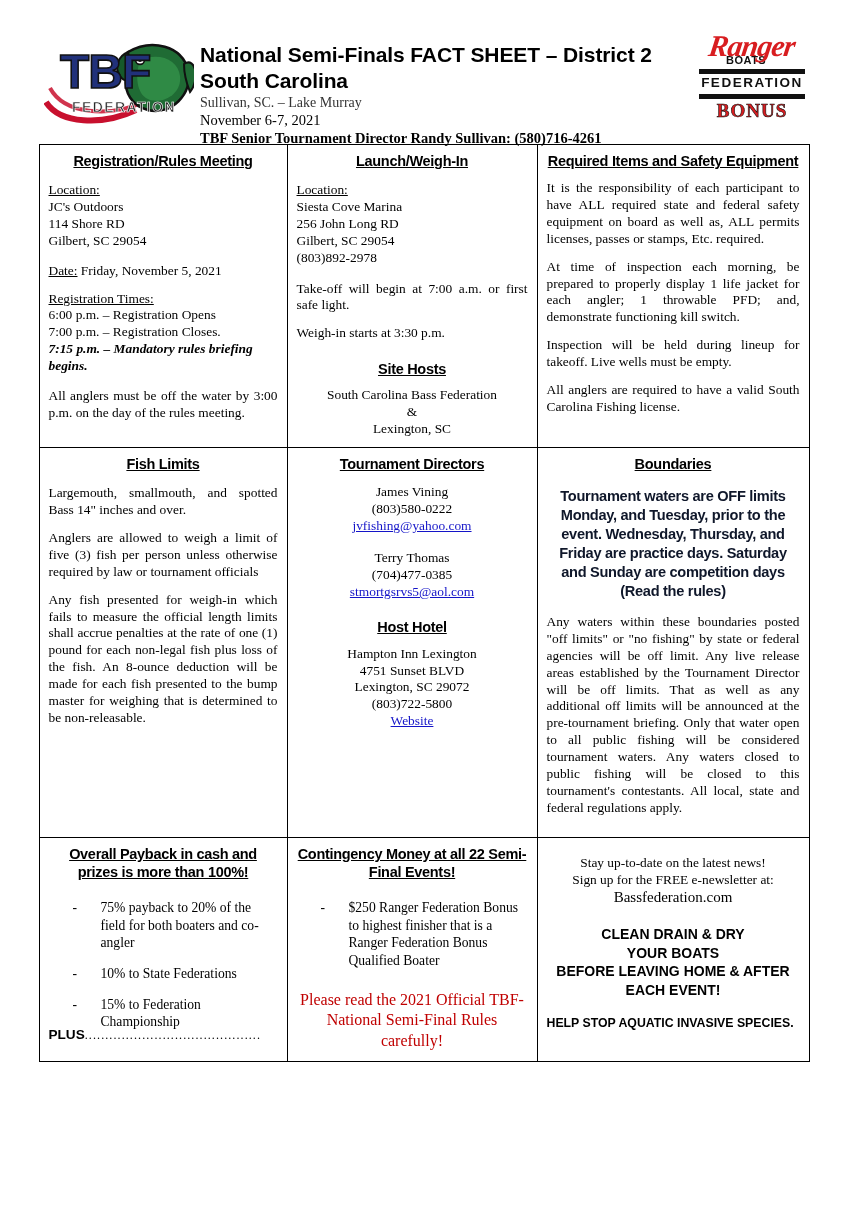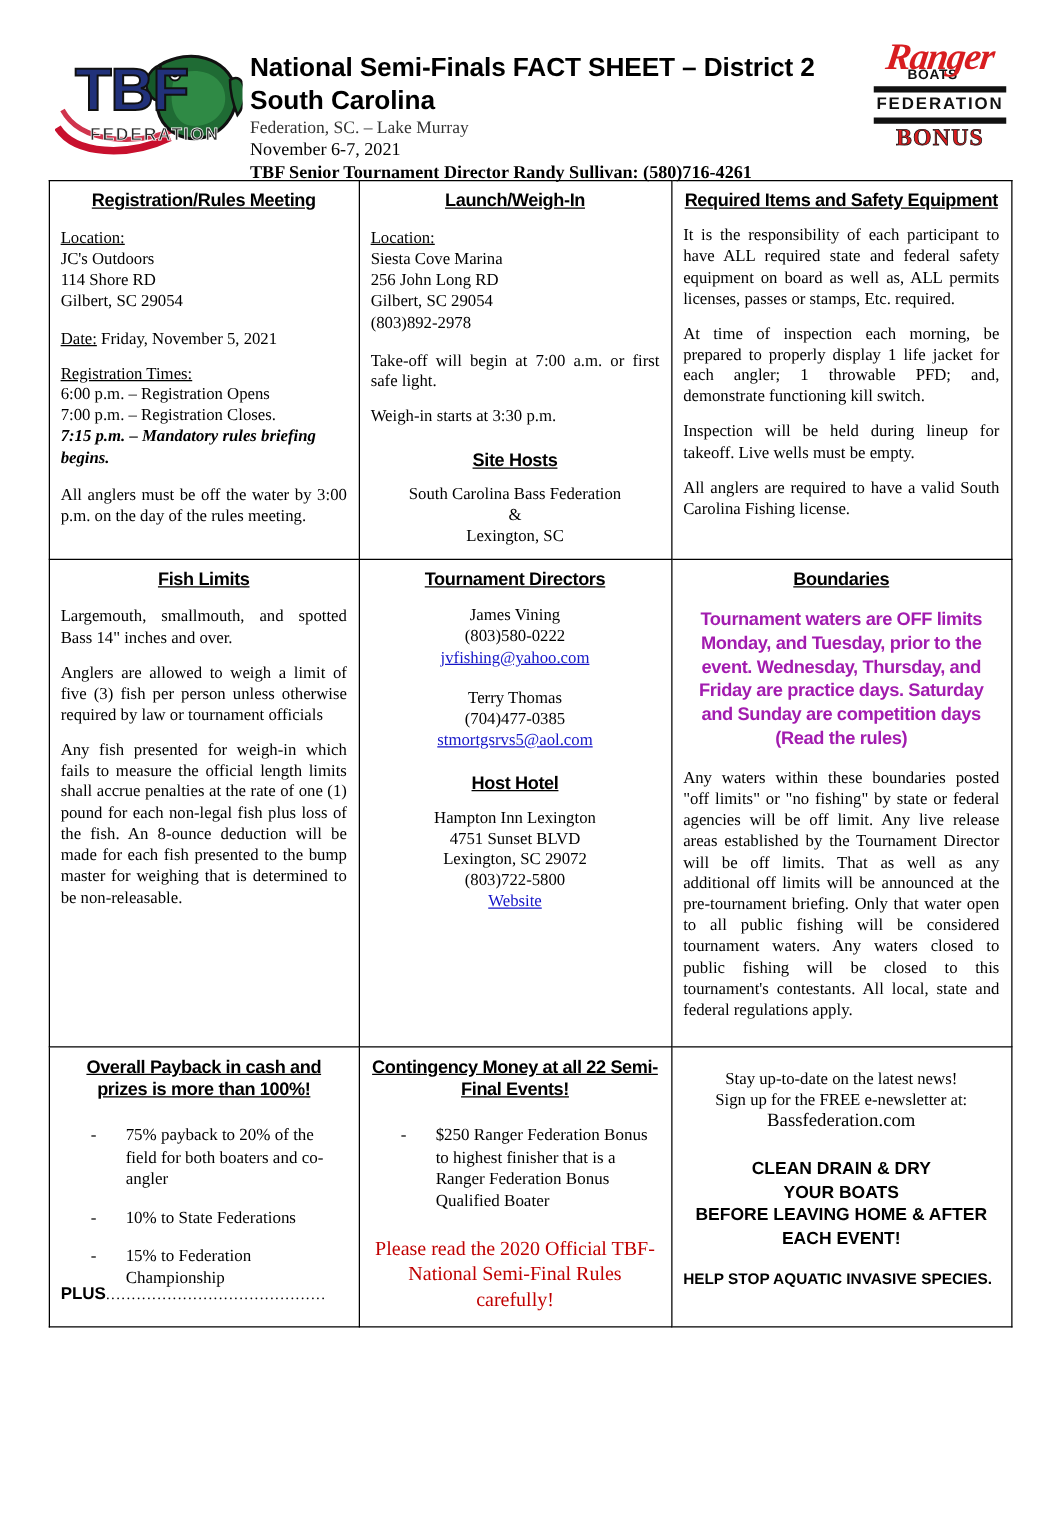--- a/index.html
+++ b/index.html
@@ -127,21 +127,21 @@
     margin-top: -4px;
   }
   .plus-dots {
     font-weight: normal;
     font-family: "Liberation Serif", serif;
     letter-spacing: 1.1px;
     font-size: 12px;
   }
 
   .redblock {
-    color: #a21caf;
+    color: #0f172a;
     font-weight: bold;
     text-align: center;
     font-size: 14.6px;
     line-height: 1.3;
     font-family: "Liberation Sans", sans-serif;
     letter-spacing: -0.3px;
   }
   .redblock2 {
     color: #c00000;
     text-align: center;
@@ -249,21 +249,21 @@
         <circle cx="96" cy="30" r="2" fill="#111"></circle>
 
         <text x="16" y="58" font-family="Liberation Sans, sans-serif" font-size="48" font-weight="bold" fill="#21317a" stroke="#111" stroke-width="1.6" letter-spacing="-1">TBF</text>
 
         <text x="28" y="82" font-family="Liberation Sans, sans-serif" font-size="14" font-weight="bold" fill="#2a2a2a" stroke="#fff" stroke-width="0.6" letter-spacing="1.4">FEDERATION</text>
       </svg>
     </div>
 
     <div class="header-text">
       <div class="header-title">National Semi-Finals FACT SHEET – District 2 South Carolina</div>
-      <div class="header-sub">Federation, SC. – Lake Murray</div>
+      <div class="header-sub">Sullivan, SC. – Lake Murray</div>
       <div class="header-line">November 6-7, 2021</div>
       <div class="header-line bold">TBF Senior Tournament Director Randy Sullivan: (580)716-4261</div>
     </div>
 
     <div class="logo-ranger">
       <div style="text-align:center;">
         <span class="ranger-word">Ranger</span>
         <span class="ranger-boats">BOATS</span>
       </div>
       <div class="ranger-bar"></div>
@@ -382,21 +382,21 @@
         <div class="plus-line">
           <span>PLUS</span><span class="plus-dots">...........................................</span>
         </div>
       </td>
 
       <td>
         <div class="cell-title">Contingency Money at all 22 Semi-Final Events!</div>
         <ul class="dash" style="margin-top:18px;">
           <li style="margin-bottom:0;">$250 Ranger Federation Bonus to highest finisher that is a Ranger Federation Bonus Qualified Boater</li>
         </ul>
-        <div class="redblock2" style="margin-top:20px;">Please read the 2020 Official TBF-National Semi-Final Rules carefully!</div>
+        <div class="redblock2" style="margin-top:20px;">Please read the 2021 Official TBF-National Semi-Final Rules carefully!</div>
       </td>
 
       <td>
         <div class="p center nogap" style="margin-top:10px;">
           <span>Stay up-to-date on the latest news!</span><br>
           <span>Sign up for the FREE e-newsletter at:</span><br>
           <span style="font-size:15px;">Bassfederation.com</span>
         </div>
         <div class="caps-block" style="margin-top:18px;">
           <span>CLEAN DRAIN &amp; DRY</span><br>

